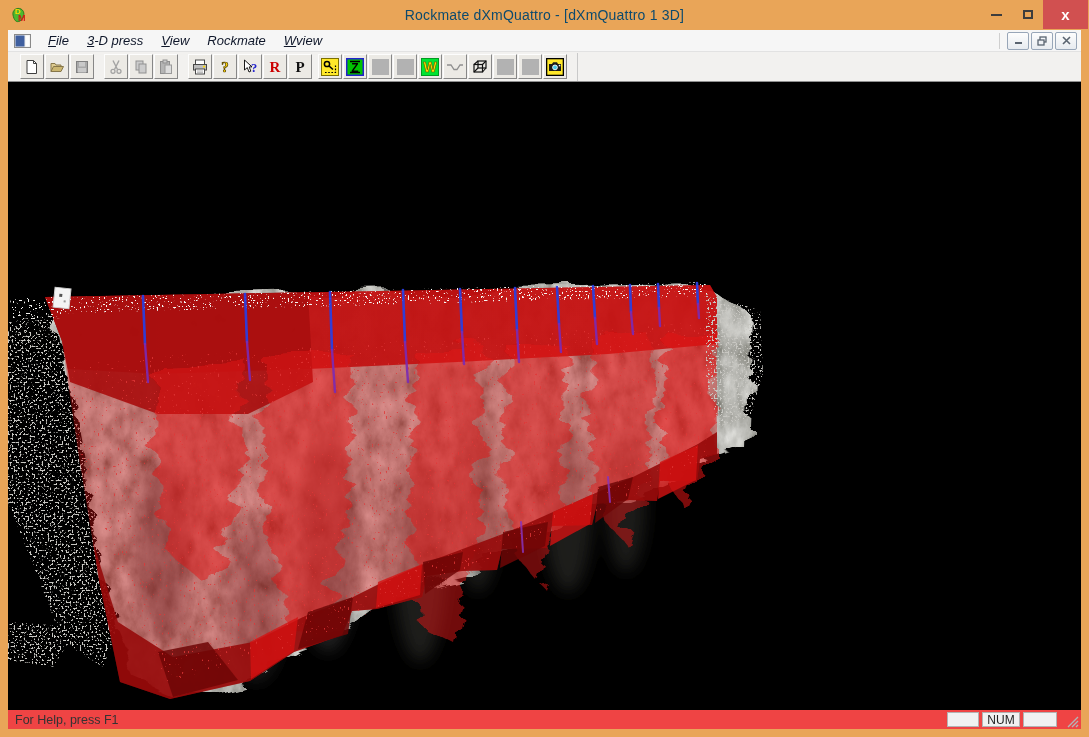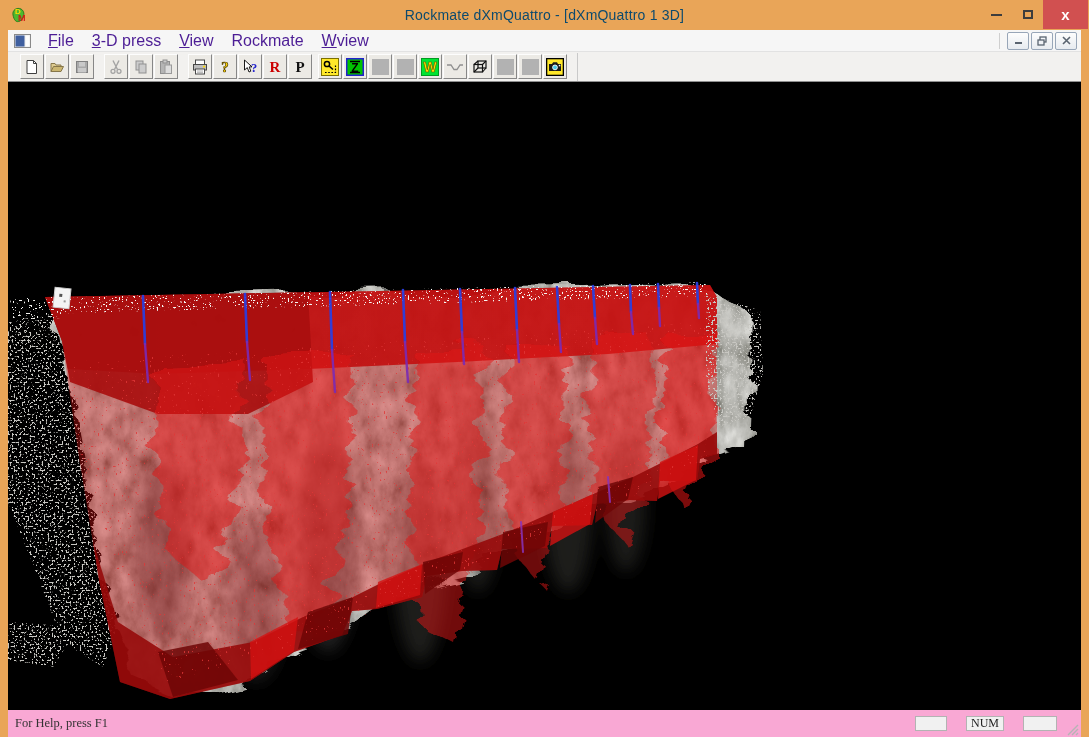--- a/index.html
+++ b/index.html
@@ -26,21 +26,21 @@
   .glyph-min{width:11px;height:2px;background:#3d3d3d;}
   .glyph-max{width:10px;height:9px;border:2px solid #3d3d3d;}
   .glyph-close{color:#fff;font-size:15px;font-weight:bold;line-height:1;font-family:"Liberation Sans",sans-serif;}
   
   .menubar{
     position:absolute;left:8px;top:30px;width:1073px;height:22px;
     background:#f6f6f6;display:flex;align-items:center;
     border-bottom:1px solid #e2e2e2;
   }
   .mdi-doc-icon{width:17px;height:14px;margin:0 8px 0 6px;}
-  .menu-item{padding:2px 9px;font-size:16px;color:#4c1d95;cursor:default;}
+  .menu-item{padding:2px 9px;font-size:13px;color:#0f172a;cursor:default;font-style:italic;}
   .menu-item .mn{text-decoration:underline;}
   .mdi-controls{margin-left:auto;display:flex;align-items:center;height:100%;padding-right:4px;}
   .mdi-divider{width:1px;height:16px;background:#cfcfcf;margin-right:5px;}
   .mdi-btn{
     width:22px;height:18px;margin-left:2px;
     background:linear-gradient(#fdfdfd,#e7ebf0);
     border:1px solid #98a6b8;border-radius:2px;
     display:flex;align-items:center;justify-content:center;
   }
   .mdi-btn svg{display:block;}
@@ -62,27 +62,27 @@
   .blankpad{width:17px;height:16px;background:#b2b2b2;}
   .tb-sep{width:1px;height:28px;background:#c9c9c9;margin-left:9px;}
   
   .viewport{
     position:absolute;left:8px;top:82px;width:1073px;height:628px;
     background:#000;overflow:hidden;
   }
   .viewport svg{display:block;}
   
   .statusbar{
-    position:absolute;left:8px;top:710px;width:1073px;height:27px;
-    background:#f9a8d4;display:flex;align-items:center;
-    font-size:12.5px;color:#333;font-family:Liberation Serif, serif;
+    position:absolute;left:8px;top:710px;width:1073px;height:19px;
+    background:#ef4444;display:flex;align-items:center;
+    font-size:12.5px;color:#333;
   }
   .sb-msg{flex:1;padding-left:7px;}
   .sb-pane{
-    height:15px;border:1px solid #b3b3b3;margin-right:19px;
+    height:15px;border:1px solid #b3b3b3;margin-right:3px;
     display:flex;align-items:center;justify-content:center;
     font-size:12px;color:#222;background:#f1f1f1;
   }
   .sb-p1{width:32px;}
   .sb-p2{width:38px;}
   .sb-p3{width:34px;margin-right:8px;}
   .sb-grip{width:15px;height:15px;margin-right:1px;align-self:flex-end;}
 </style>
 </head>
 <body>

